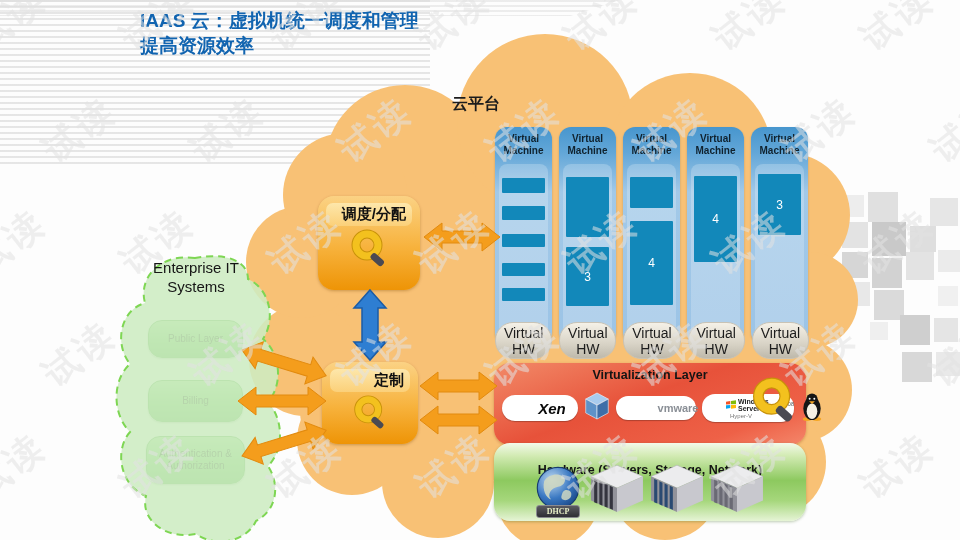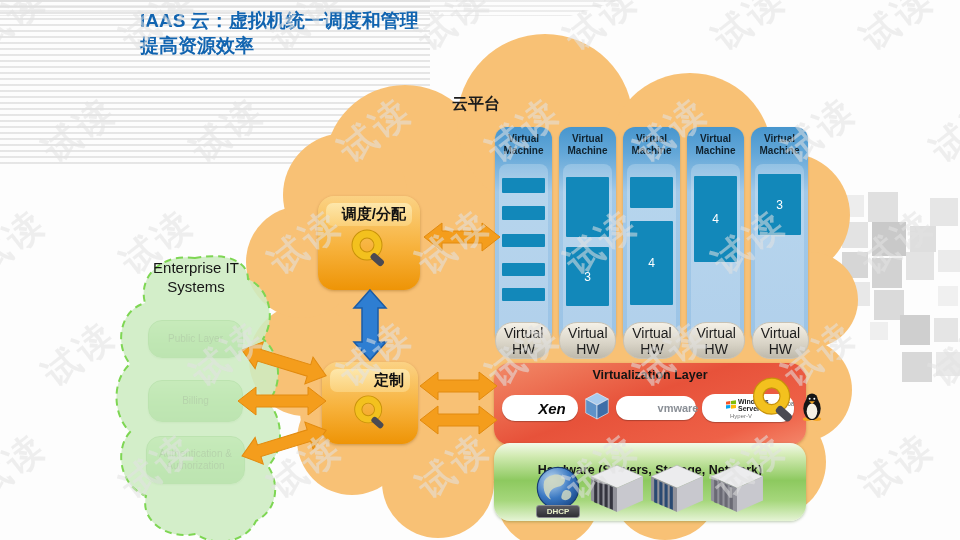--- a/index.html
+++ b/index.html
@@ -92,21 +92,21 @@
   
   .hwr-box{
     left:494px;top:443px;width:312px;height:78px;z-index:2;border-radius:16px;
     background:linear-gradient(180deg,#f3f9ea 0%,#d3ebb4 16%,#8dc95f 48%,#a6d77c 74%,#e6f4d6 100%);
     box-shadow:0 1px 3px rgba(40,90,10,.3);
   }
   .hwr-title{margin-top:20px;text-align:center;font-size:12.5px;color:#141414;font-weight:bold;}
   .globe-wrap{position:absolute;left:40px;top:22px;width:48px;text-align:center;}
   .dhcp-badge{
     margin:-10px auto 0;width:42px;background:linear-gradient(180deg,#5a5a60,#2e2e34);
-    border:1px solid #8a8a90;border-radius:3px;color:#e8f0c8;font-size:8px;font-weight:bold;padding:1px 0;position:relative;
+    border:1px solid #8a8a90;border-radius:3px;color:#e8f0c8;font-size:8px;font-weight:bold;padding:1px 0;position:relative;font-family:Liberation Serif, serif;
   }
   .servers{position:absolute;left:96px;top:17px;display:flex;}
   .servers svg{margin-left:-6px;}
 
   
   .ent-title{left:128px;top:258px;width:136px;text-align:center;font-size:15px;color:#151515;z-index:2;line-height:19px;}
   .ent-items{z-index:2;}
   .ent-box{
     position:absolute;border-radius:14px;box-sizing:border-box;
     background:linear-gradient(180deg,#9ade88 0%,#62c351 55%,#4aac3a 100%);

